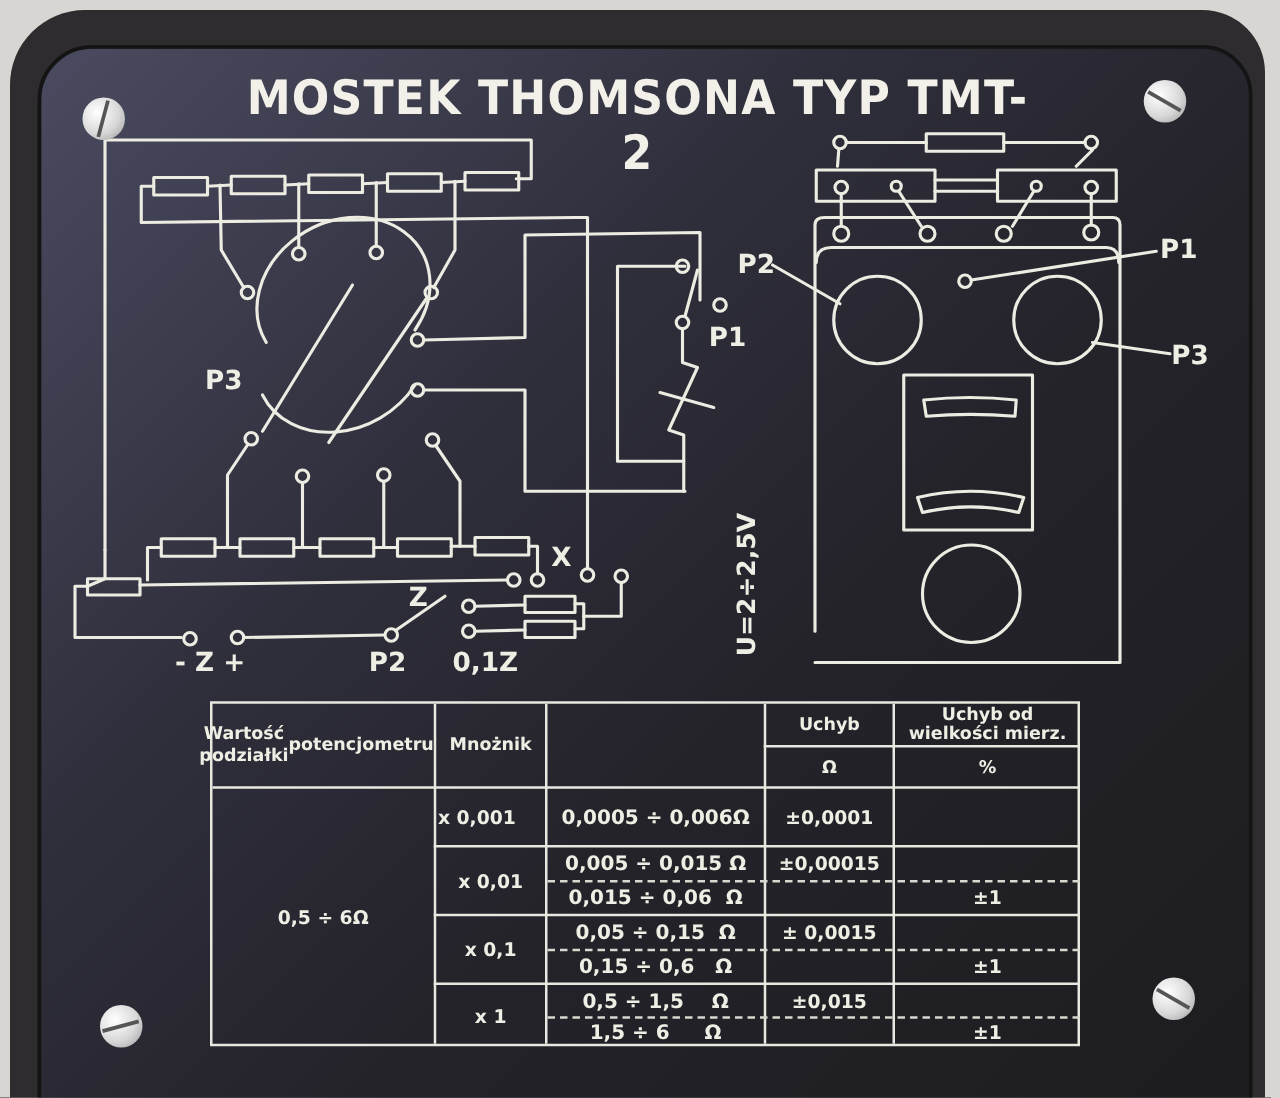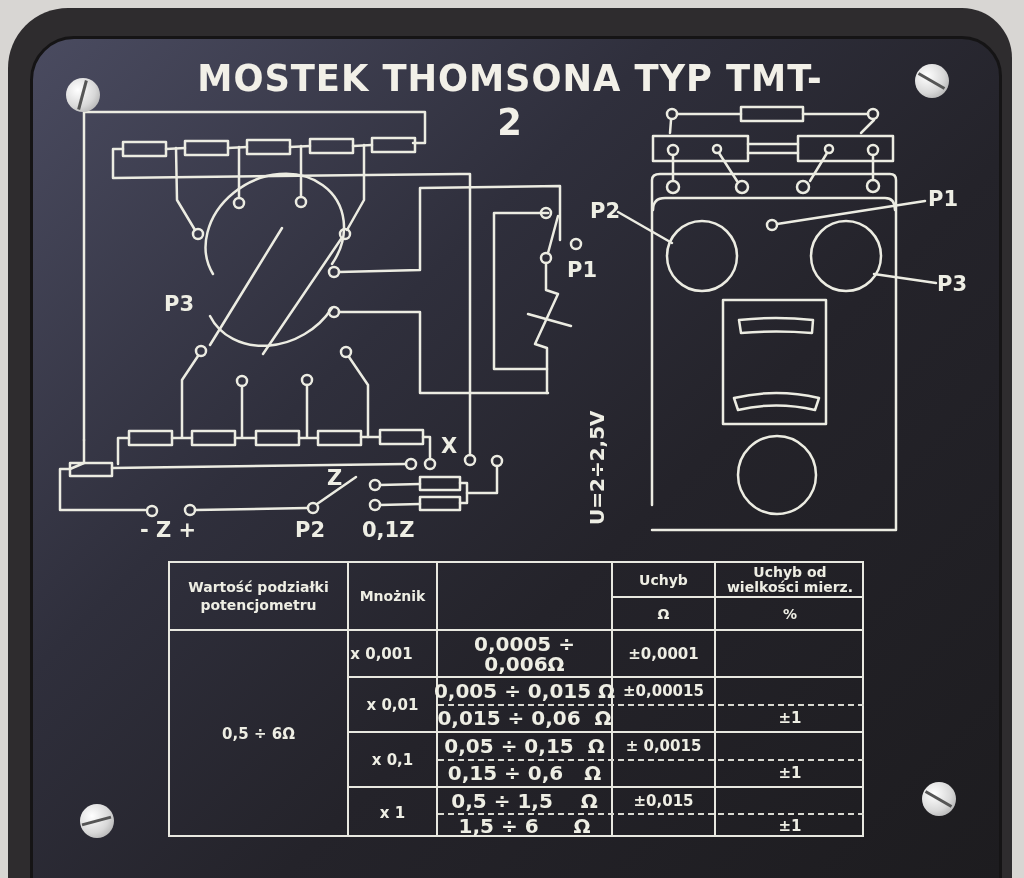--- a/index.html
+++ b/index.html
@@ -33,21 +33,21 @@
     position:absolute; left:168px; top:561px; width:696px; height:276px;
     border:2px solid #e8e8e0; box-sizing:border-box;
     color:#eeeee4; font-family:"DejaVu Sans", sans-serif; font-weight:bold;
   }
   .cell { position:absolute; box-sizing:border-box; display:flex; align-items:center; justify-content:center; text-align:center; }
   .vline { position:absolute; top:0; bottom:0; width:2px; background:#e8e8e0; }
   .hline { position:absolute; height:2px; background:#e8e8e0; }
   .dash { position:absolute; height:0; border-top:2px dashed #d8d8d0; }
   .hdr { font-size:14px; line-height:18px; }
   .sm { font-size:15px; }
-  .rng { font-size:20px; line-height:20px; }
+  .rng { font-size:16px; line-height:20px; }
   .screw {
     position:absolute; width:34px; height:34px; border-radius:50%;
     background:radial-gradient(circle at 35% 35%, #ffffff 0%, #d8d8d8 55%, #9a9a9a 100%);
   }
   .screw::after {
     content:""; position:absolute; left:15px; top:2px; width:3px; height:30px; background:#555; transform:rotate(var(--r,20deg));
   }
 </style>
 </head>
 <body>
@@ -214,21 +214,21 @@
   <div class="hline" style="left:441px;width:253px;top:33px;"></div>
   <div class="hline" style="left:0;width:694px;top:66px;"></div>
   <div class="hline" style="left:177px;width:517px;top:113px;"></div>
   <div class="hline" style="left:177px;width:517px;top:168px;"></div>
   <div class="hline" style="left:177px;width:517px;top:223px;"></div>
 
   <div class="dash" style="left:268px;width:426px;top:141px;"></div>
   <div class="dash" style="left:268px;width:426px;top:196px;"></div>
   <div class="dash" style="left:268px;width:426px;top:250px;"></div>
 
-  <div class="cell hdr" style="left:0;top:0;width:177px;height:66px;flex-direction:column;">
+  <div class="cell hdr" style="left:0;top:0;width:177px;height:66px;flex-direction:row;justify-content:flex-end;">
     <span>Wartość podziałki</span>
     <span>potencjometru</span>
   </div>
   <div class="cell hdr" style="left:179px;top:0;width:87px;height:66px;">Mnożnik</div>
   <div class="cell hdr" style="left:443px;top:0;width:101px;height:33px;">Uchyb</div>
   <div class="cell hdr" style="left:443px;top:35px;width:101px;height:31px;">Ω</div>
   <div class="cell hdr" style="left:546px;top:0;width:148px;height:33px;flex-direction:column;line-height:15px;">
     <span>Uchyb od</span>
     <span>wielkości mierz.</span>
   </div>

